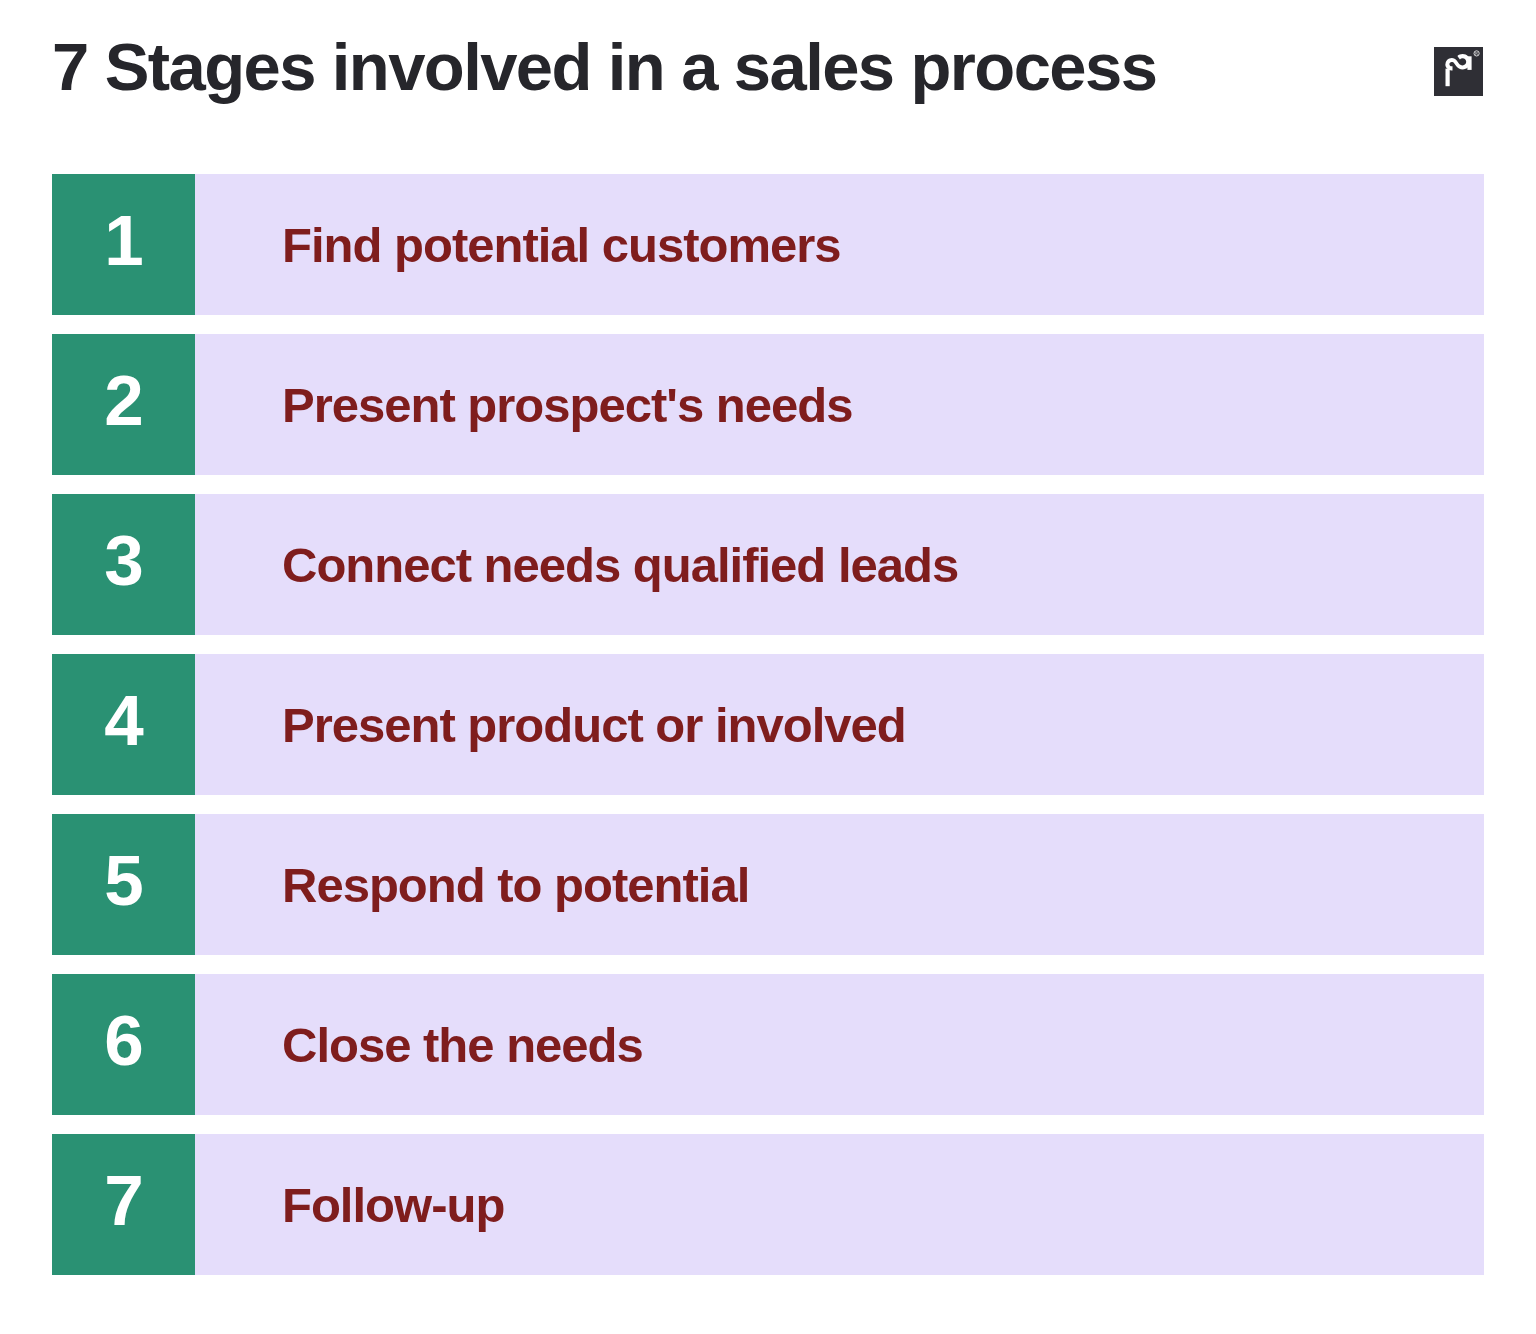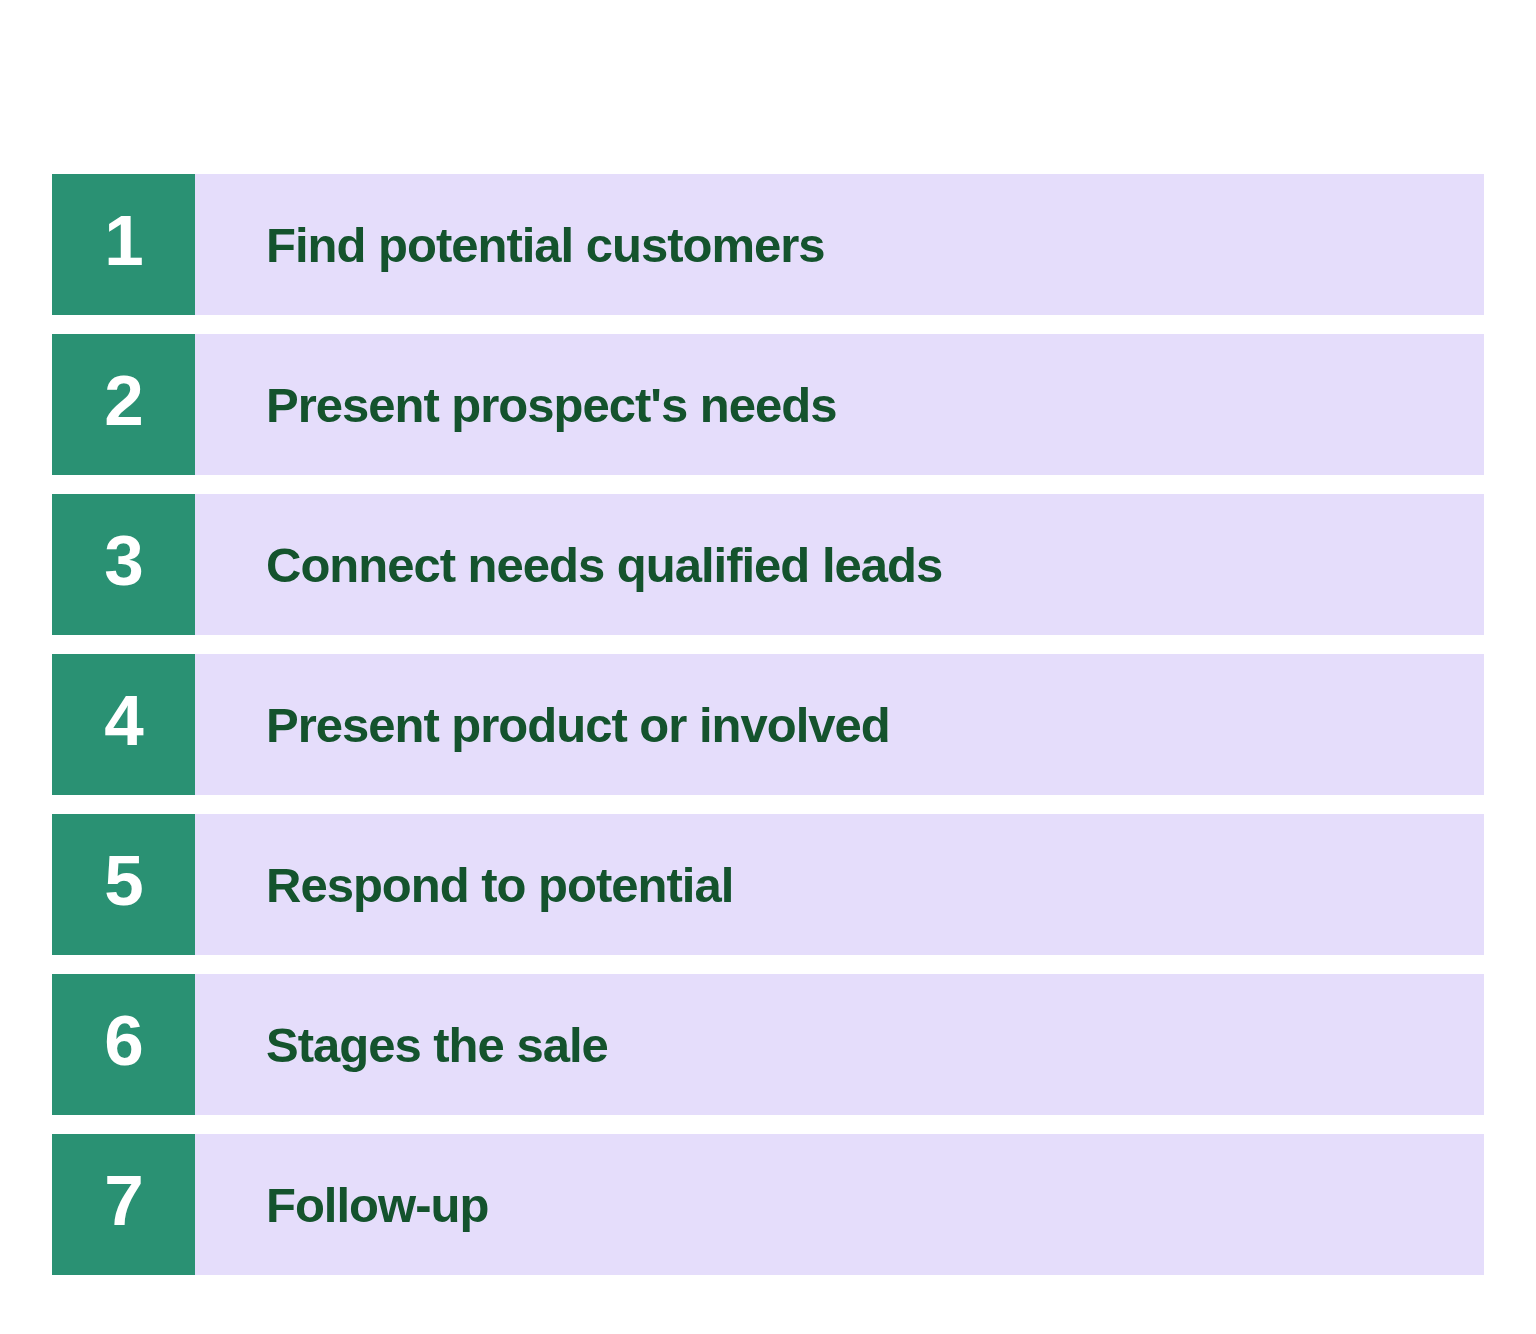--- a/index.html
+++ b/index.html
@@ -108,30 +108,46 @@
     flex: 1 1 auto;
     display: flex;
     align-items: center;
     padding-left: 71px;
   }
 
   .stage-label {
     font-size: 49px;
     line-height: 56px;
     font-weight: 700;
-    color: #14532d;
+    color: #7f1d1d;
     letter-spacing: -1px;
     white-space: nowrap;
+    margin-left: 16px;
   }
 </style>
 </head>
 <body>
 
 <div class="infographic">
 
+  <div class="header">
+    <h1 class="page-title">7 Stages involved in a sales process</h1>
+
+    <span class="brand-logo">
+      <svg viewBox="0 0 49 49" xmlns="http://www.w3.org/2000/svg" aria-hidden="true">
+        <g fill="#FFFFFF">
+          <path d="M11.5 17.2c0-3.4 2.8-6.2 6.3-6.2 2.0 0 3.8 1.0 4.9 2.5l2.0 2.8c0.9 1.3 2.3 2.1 3.9 2.1 2.0 0 3.6-1.6 3.6-3.6 0-2.0-1.6-3.6-3.6-3.6-1.1 0-2.0 0.5-2.7 1.2l-2.5-3.5c1.4-1.1 3.2-1.8 5.2-1.8 4.3 0 7.8 3.5 7.8 7.7 0 4.3-3.5 7.7-7.8 7.7-2.6 0-4.9-1.3-6.3-3.2l-2.0-2.8c-0.6-0.9-1.6-1.4-2.7-1.4-1.2 0-2.2 1.0-2.2 2.1 0 1.2 1.0 2.1 2.2 2.1h0.9v4.1h-0.9c-3.5 0-6.3-2.8-6.3-6.2z"></path>
+          <rect x="11.5" y="21.6" width="4.2" height="17.6"></rect>
+          <rect x="33.4" y="9.3" width="4.2" height="13.6"></rect>
+        </g>
+        <circle cx="42.6" cy="6.4" r="2.6" fill="none" stroke="#FFFFFF" stroke-width="0.8"></circle>
+        <text x="42.6" y="7.6" font-family="'Liberation Sans', sans-serif" font-size="3.4" fill="#FFFFFF" text-anchor="middle">R</text>
+      </svg>
+    </span>
+  </div>
 
   <div class="stage-list">
 
     <div class="stage-row">
       <div class="stage-number-box">
         <span class="stage-number">1</span>
       </div>
       <div class="stage-label-cell">
         <span class="stage-label">Find potential customers</span>
       </div>
@@ -171,21 +187,21 @@
       <div class="stage-label-cell">
         <span class="stage-label">Respond to potential</span>
       </div>
     </div>
 
     <div class="stage-row">
       <div class="stage-number-box">
         <span class="stage-number">6</span>
       </div>
       <div class="stage-label-cell">
-        <span class="stage-label">Stages the sale</span>
+        <span class="stage-label">Close the needs</span>
       </div>
     </div>
 
     <div class="stage-row">
       <div class="stage-number-box">
         <span class="stage-number">7</span>
       </div>
       <div class="stage-label-cell">
         <span class="stage-label">Follow-up</span>
       </div>

